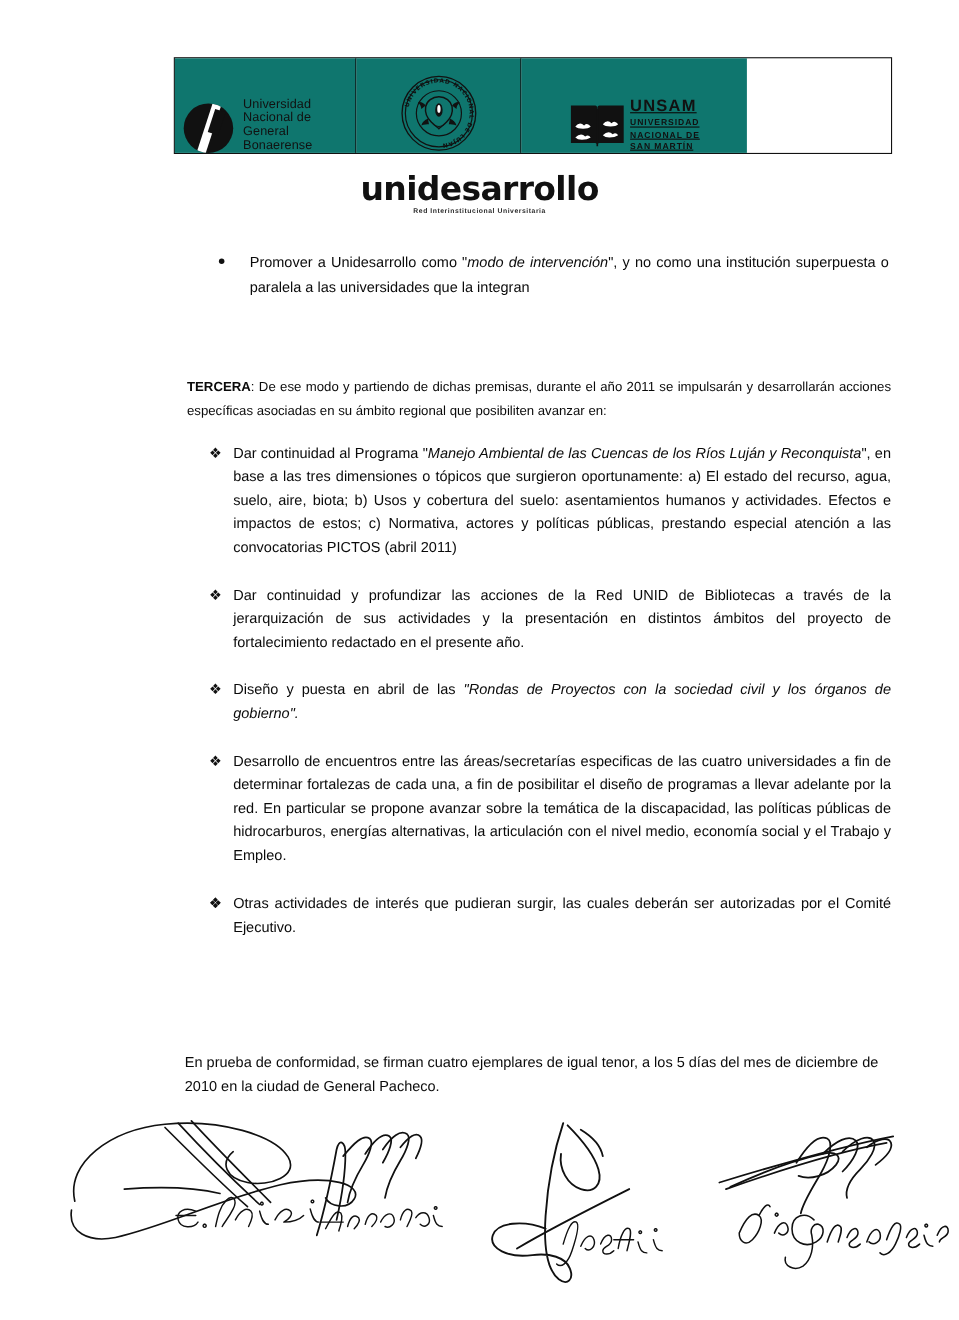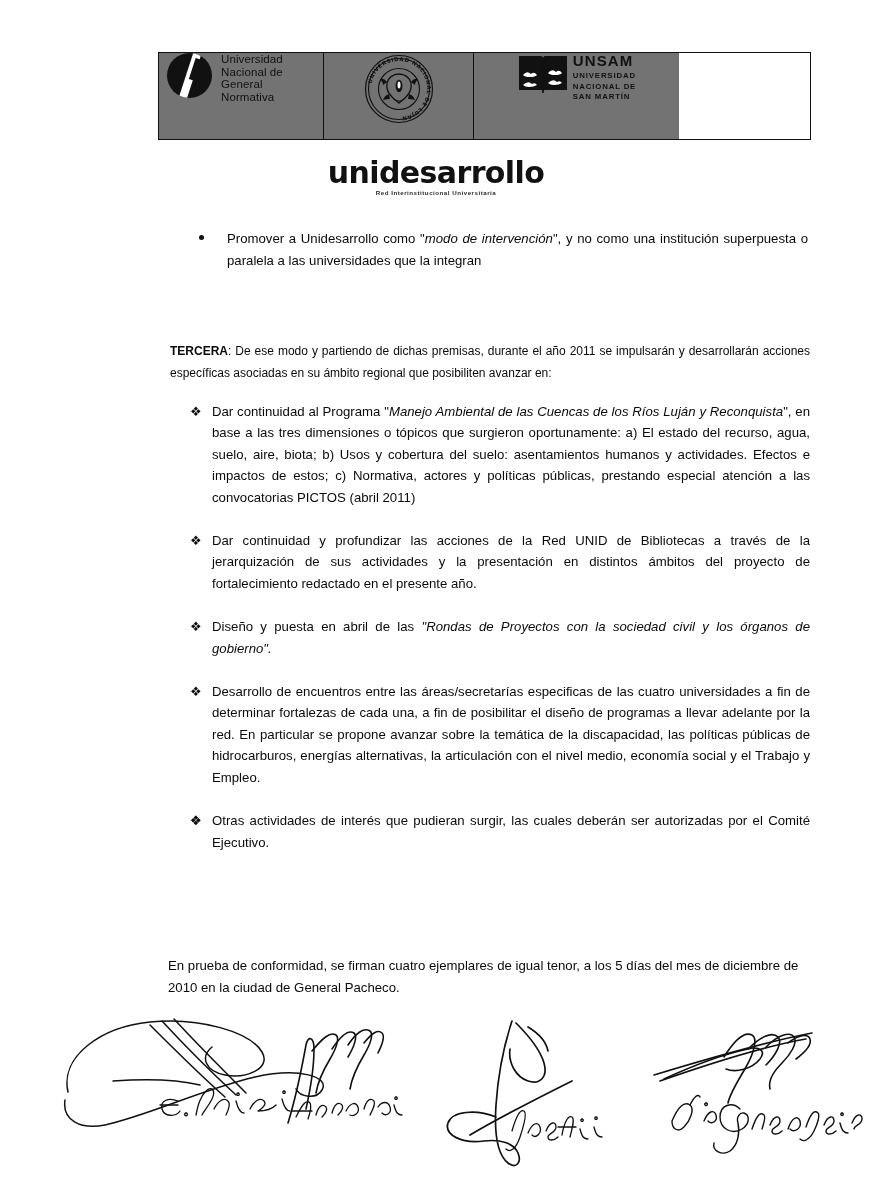--- a/index.html
+++ b/index.html
@@ -34,28 +34,28 @@
     height: 88px;
     display: flex;
     border: 1.6px solid #111;
     box-sizing: border-box;
     background: #fff;
   }
   .logo-cell {
     box-sizing: border-box;
     border-right: 1.6px solid #111;
     display: flex;
-    align-items: flex-start;
+    align-items: flex-end;
     justify-content: center;
-    background: #737373;
+    background: #0f766e;
   }
   .logo-cell:last-child { border-right: none; }
   .cell-ungs { width: 165px; gap: 9px; padding-left: 8px; justify-content: flex-start;}
   .cell-unlu { width: 150px; }
-  .cell-unsam { width: 205px; gap: 4px; }
+  .cell-unsam { width: 205px; gap: 4px; text-decoration: underline; }
   .cell-utn   { flex: 1; }
 
   
   .ungs-mark {
     width: 45px; height: 45px;
     border-radius: 50%;
     background: #111;
     position: relative;
     overflow: hidden;
     flex: none;
@@ -220,21 +220,21 @@
 <div class="page">
 
   <div class="logo-table">
 
     <div class="logo-cell cell-ungs">
       <div class="ungs-mark"></div>
       <div class="ungs-text">
         <div>Universidad</div>
         <div>Nacional de</div>
         <div>General</div>
-        <div>Normativa</div>
+        <div>Bonaerense</div>
       </div>
     </div>
 
     <div class="logo-cell cell-unlu">
       <div class="unlu-seal">
         <svg width="72" height="72" viewBox="0 0 72 72" aria-hidden="true">
           <defs>
             <path id="sealArc" d="M 36,36 m -28,0 a 28,28 0 1,1 56,0 a 28,28 0 1,1 -56,0"></path>
           </defs>
           <circle cx="36" cy="36" r="33.5" fill="none" stroke="#111" stroke-width="1.2"></circle>

